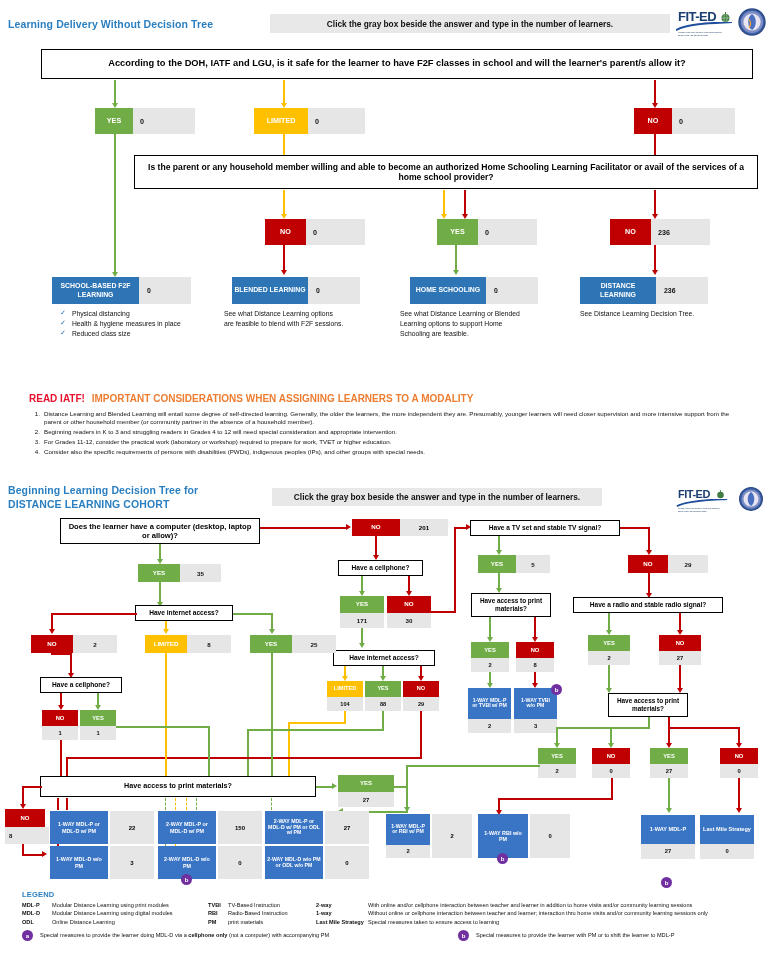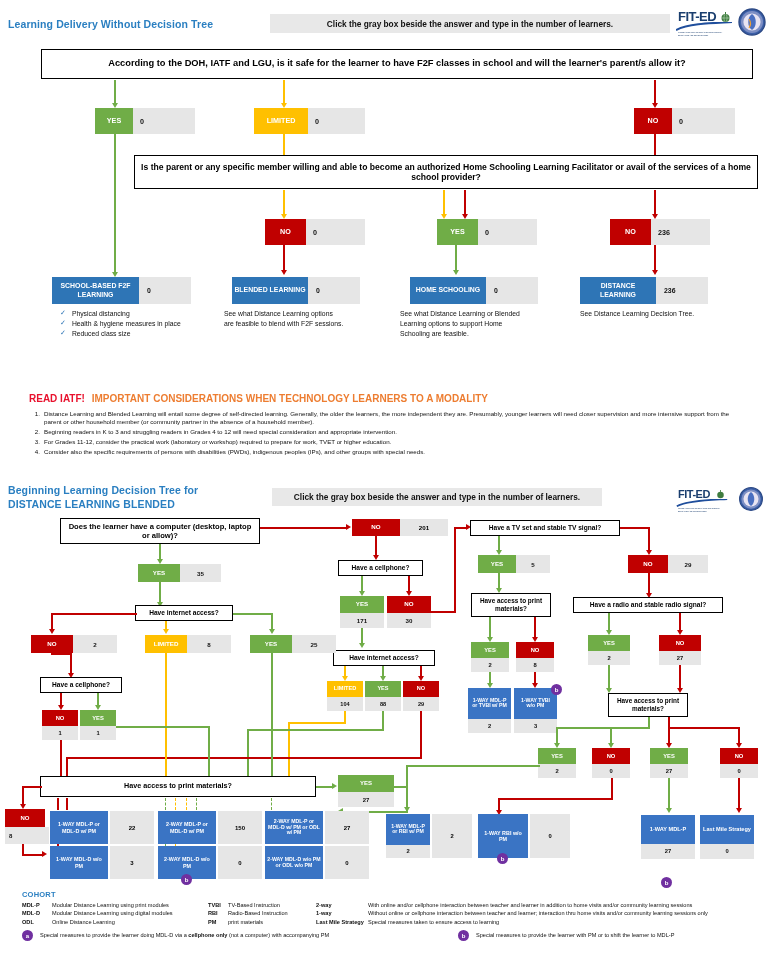--- a/index.html
+++ b/index.html
@@ -131,21 +131,21 @@
 <div class="abs chip" style="left:634px;top:108px;width:101px;height:26px;font-size:7.2px;">
   <div class="lab no" style="width:38px;">NO</div>
   <div class="val" style="flex:1;">0</div>
 </div>
 
 <div class="ln y" style="left:283px;top:134px;width:1.8px;height:21px;"></div>
 <div class="ln r" style="left:654px;top:134px;width:1.8px;height:21px;"></div>
 <div class="ln g" style="left:114px;top:134px;width:1.8px;height:140px;"></div>
 <div class="arw dn-g" style="left:111.5px;top:272px;"></div>
 
-<div class="abs qbox" style="left:134px;top:155px;width:624px;height:34px;font-size:8.6px;">Is the parent or any specific member willing and able to become an authorized Home Schooling Learning Facilitator or avail of the services of a home school provider?</div>
+<div class="abs qbox" style="left:134px;top:155px;width:624px;height:34px;font-size:8.6px;">Is the parent or any household member willing and able to become an authorized Home Schooling Learning Facilitator or avail of the services of a home school provider?</div>
 
 <div class="ln y" style="left:283px;top:190px;width:1.8px;height:26px;"></div>
 <div class="arw dn-y" style="left:280.5px;top:214px;"></div>
 <div class="ln y" style="left:443px;top:190px;width:1.8px;height:26px;"></div>
 <div class="arw dn-y" style="left:440.5px;top:214px;"></div>
 <div class="ln r" style="left:464px;top:190px;width:1.8px;height:26px;"></div>
 <div class="arw dn-r" style="left:461.5px;top:214px;"></div>
 <div class="ln r" style="left:654px;top:190px;width:1.8px;height:26px;"></div>
 <div class="arw dn-r" style="left:651.5px;top:214px;"></div>
 
@@ -199,21 +199,21 @@
       <span class="chk">✓</span>
     <span class="bullets" style="margin-left:6px;">Reduced class size</span>
     </div>
 </div>
 <div class="abs desc" style="left:224px;top:309px;width:120px;">See what Distance Learning options are feasible to blend with F2F sessions.</div>
 <div class="abs desc" style="left:400px;top:309px;width:120px;">See what Distance Learning or Blended Learning options to support Home Schooling are feasible.</div>
 <div class="abs desc" style="left:580px;top:309px;width:120px;">See Distance Learning Decision Tree.</div>
 
 <div class="abs rt-hdr" style="left:29px;top:393px;width:700px;">
   <span class="rt-red">READ IATF!</span>
-  <span class="rt-org" style="margin-left:4px;">IMPORTANT CONSIDERATIONS WHEN TECHNOLOGY LEARNERS TO A MODALITY</span>
+  <span class="rt-org" style="margin-left:4px;">IMPORTANT CONSIDERATIONS WHEN ASSIGNING LEARNERS TO A MODALITY</span>
 </div>
 <div class="abs numlist" style="left:29px;top:410px;width:706px;">
   <div class="li">
       <span class="n">1.</span>
     <span>Distance Learning and Blended Learning will entail some degree of self-directed learning. Generally, the older the learners, the more independent they are. Presumably, younger learners will need closer supervision and more intensive support from the parent or other household member (or community partner in the absence of a household member).</span>
     </div>
   <div class="li">
       <span class="n">2.</span>
     <span>Beginning readers in K to 3 and struggling readers in Grades 4 to 12 will need special consideration and appropriate intervention.</span>
     </div>
@@ -221,21 +221,21 @@
       <span class="n">3.</span>
     <span>For Grades 11-12, consider the practical work (laboratory or workshop) required to prepare for work, TVET or higher education.</span>
     </div>
   <div class="li">
       <span class="n">4.</span>
     <span>Consider also the specific requirements of persons with disabilities (PWDs), indigenous peoples (IPs), and other groups with special needs.</span>
     </div>
 </div>
 
 <div class="abs hdr-title" style="left:8px;top:484px;width:260px;">Beginning Learning Decision Tree for</div>
-<div class="abs hdr-title" style="left:8px;top:498px;width:260px;">DISTANCE LEARNING BLENDED</div>
+<div class="abs hdr-title" style="left:8px;top:498px;width:260px;">DISTANCE LEARNING COHORT</div>
 <div class="abs hdr-hint" style="left:272px;top:488px;width:330px;height:18px;">Click the gray box beside the answer and type in the number of learners.</div>
 
 <div class="abs" style="left:676px;top:487px;width:58px;height:34px;">
   <div class="abs fited" style="left:2px;top:1px;font-size:11px;letter-spacing:-.5px;">FIT-ED</div>
   <svg class="abs" style="left:40px;top:3px;" width="9" height="9" viewBox="0 0 11 11">
     <circle cx="5.5" cy="6" r="4" fill="#3f7c3f"></circle>
       <rect x="5" y="0" width="1" height="2.4" fill="#3f7c3f"></rect>
   </svg>
   <svg class="abs" style="left:0;top:12px;" width="52" height="9" viewBox="0 0 56 10">
     <path d="M0 8 C14 1, 40 1, 56 0" stroke="#1f4e9c" stroke-width="2" fill="none"></path>
@@ -588,21 +588,21 @@
 <div class="abs" style="left:218px;top:846px;width:44px;height:33px;background:#e6e6e6;font-size:6px;font-weight:bold;display:flex;align-items:center;justify-content:center;">0</div>
 <div class="abs badge" style="left:181px;top:874px;">b</div>
 
 <div class="abs outbox" style="left:265px;top:846px;width:58px;height:33px;">
   <div class="lab" style="height:33px;font-size:5.2px;">2-WAY MDL-D w/o PM or ODL w/o PM</div>
 </div>
 <div class="abs" style="left:325px;top:846px;width:44px;height:33px;background:#e6e6e6;font-size:6px;font-weight:bold;display:flex;align-items:center;justify-content:center;">0</div>
 
 <div class="abs badge" style="left:661px;top:877px;">b</div>
 
-<div class="abs lg-title" style="left:22px;top:890px;">COHORT</div>
+<div class="abs lg-title" style="left:22px;top:890px;">LEGEND</div>
 
 <div class="abs" style="left:22px;top:901px;width:200px;">
   <div class="lg-row">
       <span class="lg-k" style="width:30px;flex:0 0 30px;">MDL-P</span>
     <span>Modular Distance Learning using print modules</span>
     </div>
   <div class="lg-row">
       <span class="lg-k" style="width:30px;flex:0 0 30px;">MDL-D</span>
     <span>Modular Distance Learning using digital modules</span>
     </div>

